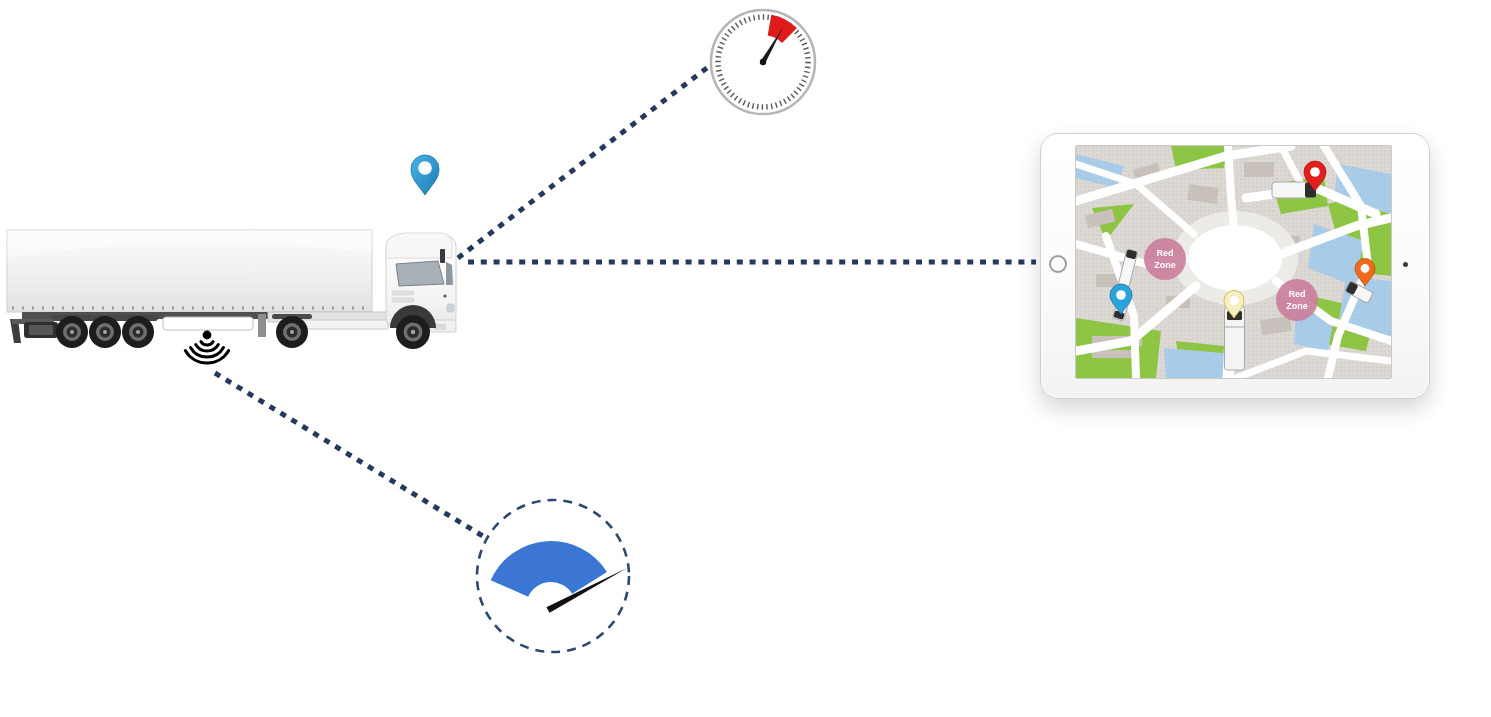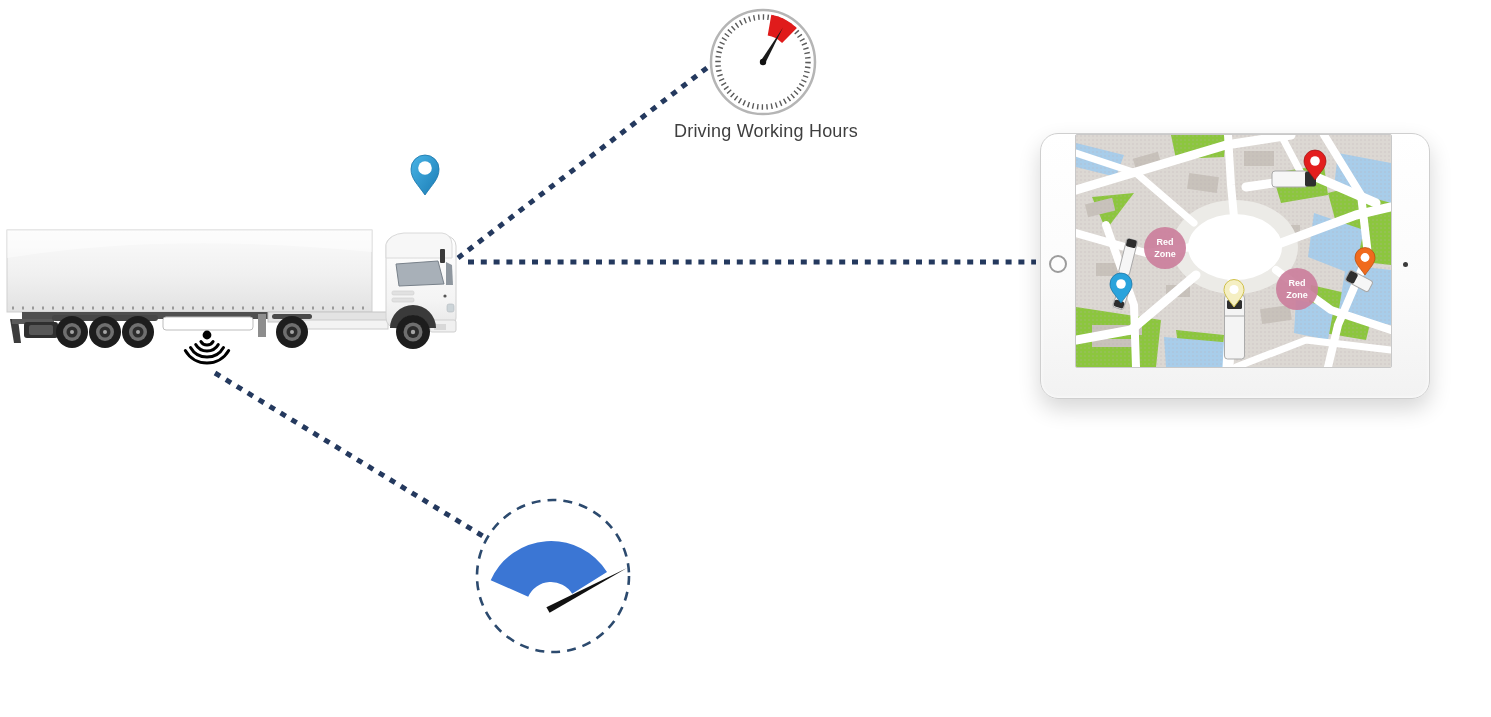--- a/index.html
+++ b/index.html
@@ -8,21 +8,21 @@
   .abs{position:absolute;}
   .diagram-label{font-size:18px;color:#3f3f3f;text-align:center;letter-spacing:.2px;}
   #connector-layer{left:0;top:0;pointer-events:none;}
   #tablet{
     left:1040px;top:133px;width:388px;height:264px;
     background:linear-gradient(180deg,#ffffff 0%,#fbfbfb 55%,#f2f2f2 100%);
     border:1px solid #cfcfcf;border-radius:18px;
     box-shadow:0 10px 22px rgba(0,0,0,.16), inset 0 0 4px rgba(255,255,255,.9);
   }
   #tablet-screen{
-    left:34px;top:0;width:315px;height:232px;
+    left:34px;top:11px;width:315px;height:232px;
     background:#e9e7e3;border:1px solid #c9c9c9;border-radius:2px;overflow:hidden;
   }
   #home-button{
     left:8px;top:121px;width:18px;height:18px;border-radius:50%;
     border:2px solid #9c9c9c;background:#fdfdfd;box-sizing:border-box;
   }
   #camera-dot{left:362px;top:128px;width:5px;height:5px;border-radius:50%;background:#3c3c3c;}
 </style>
 </head>
 <body>
@@ -130,21 +130,20 @@
   </svg>
 
   <svg class="abs" style="left:708px;top:7px" width="110" height="110" viewBox="0 0 110 110">
     <circle cx="55" cy="55" r="52" fill="#ffffff" stroke="#b5b5b5" stroke-width="2.5"></circle>
     <circle cx="55" cy="55" r="45" fill="none" stroke="#5a5a5a" stroke-width="5.5" stroke-dasharray="1.4 3.3"></circle>
     <path d="M63.3 7.7 A48 48 0 0 1 88.9 21.1 L74.1 35.9 A27 27 0 0 0 59.7 28.4 Z" fill="#e01b1b"></path>
     <polygon points="57.2,56.3 52.8,53.8 75,20.4" fill="#1a1a1a"></polygon>
     <circle cx="55" cy="55" r="3.2" fill="#111111"></circle>
   </svg>
 
-  <div class="abs diagram-label" style="left:616px;top:121px;width:300px">Driving Working Hours</div>
 
   <svg class="abs" style="left:473px;top:496px" width="160" height="160" viewBox="0 0 160 160">
     <circle cx="80" cy="80" r="76" fill="#ffffff" stroke="#2c4a6e" stroke-width="2.6" stroke-dasharray="9 7"></circle>
     <path d="M17.7 84.2 A 66 66 0 0 1 134 76 L99.2 97.8 A 25 25 0 0 0 55.2 100.8 Z" fill="#3b76d4"></path>
     <polygon points="76.6,116.8 73.4,111.2 154,72" fill="#111111"></polygon>
   </svg>
 
 
   <div id="tablet" class="abs">
     <div id="home-button" class="abs"></div>

